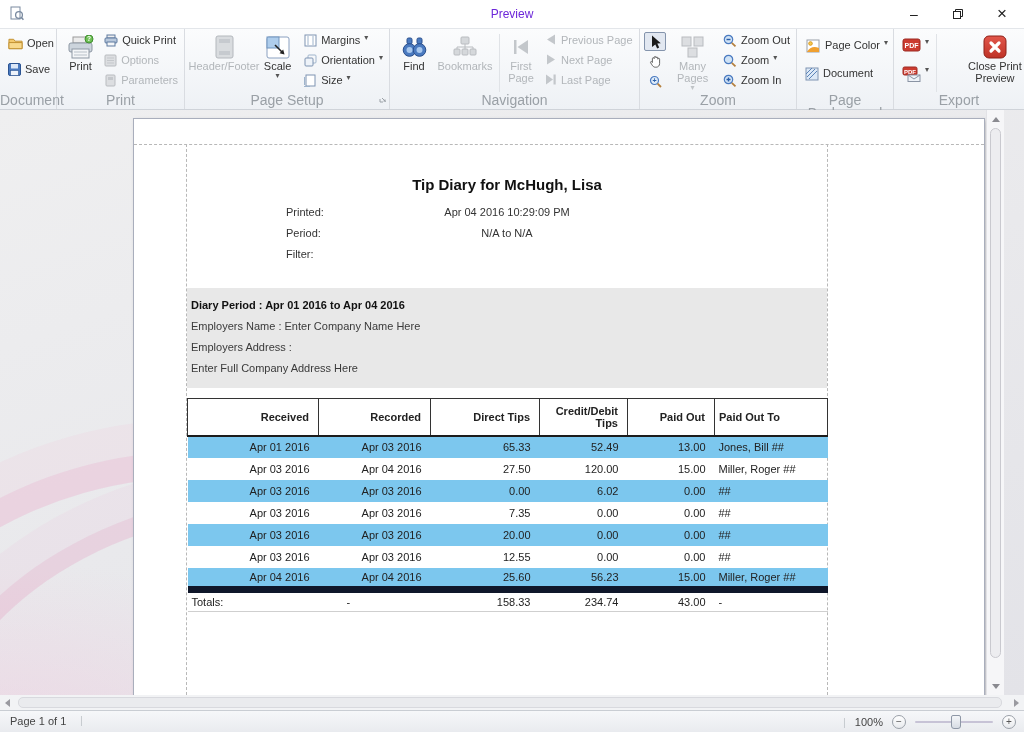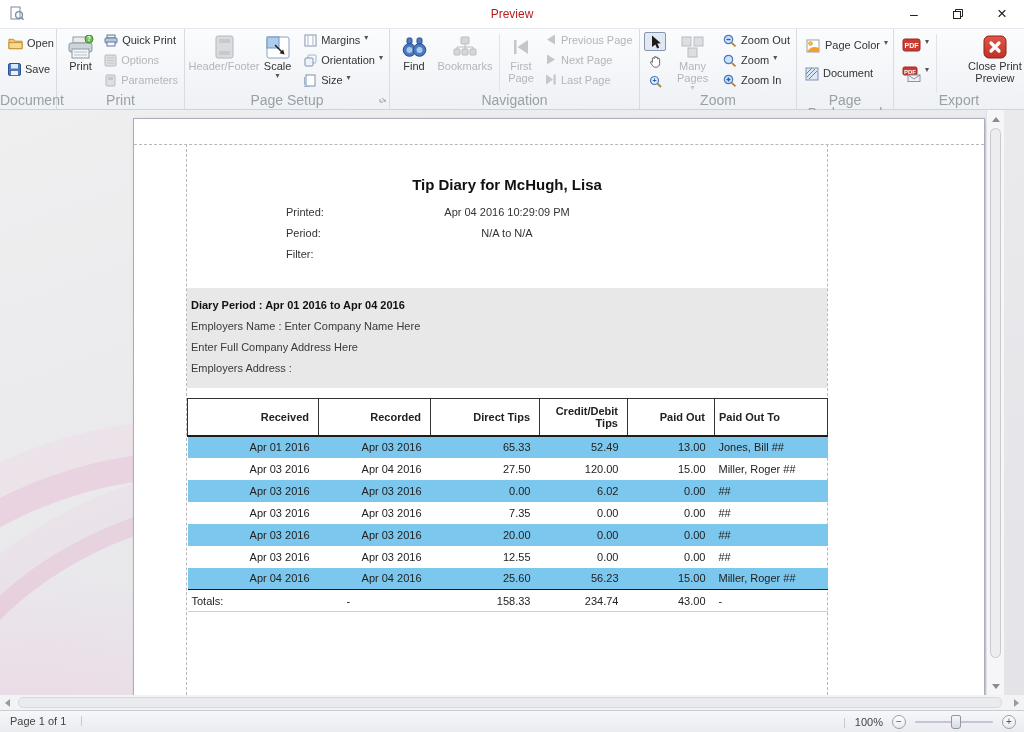--- a/index.html
+++ b/index.html
@@ -2,21 +2,21 @@
 <html><head>
 <meta charset="utf-8">
 <style>
   * { margin:0; padding:0; box-sizing:border-box; }
   html,body { width:1024px; height:732px; font-family:"Liberation Sans", sans-serif; background:#fff; overflow:hidden; }
   .window { position:absolute; left:0; top:0; width:1024px; height:732px; background:#fff; overflow:hidden; }
 
   
   .titlebar { position:absolute; left:0; top:0; width:1024px; height:28px; background:#fff; display:flex; align-items:center; }
   .app-icon { position:absolute; left:10px; top:6px; }
-  .title-text { position:absolute; left:0; width:100%; text-align:center; font-size:12px; color:#b91c1c; }
+  .title-text { position:absolute; left:0; width:100%; text-align:center; font-size:12px; color:#6d28d9; }
   .winbtns { position:absolute; right:0; top:0; height:28px; display:flex; }
   .winbtn { width:44px; height:28px; display:flex; align-items:center; justify-content:center; font-size:14px; color:#222; cursor:default; }
 
   
   .ribbon { position:absolute; left:0; top:28px; width:1024px; height:82px; background:linear-gradient(#fbfcfd,#eef1f5); border-top:1px solid #e3e6ea; border-bottom:1px solid #cfd3d9; display:flex; }
   .group { height:100%; border-right:1px solid #d9dce1; position:relative; display:flex; flex-direction:column; }
   .g-body { flex:1; display:flex; align-items:flex-start; padding:3px 2px 0 4px; }
   .g-label { height:15px; text-align:center; font-size:14px; color:#9aa0a6; line-height:13px; }
   .col { display:flex; flex-direction:column; justify-content:flex-start; }
   .sbtn { height:20px; display:flex; align-items:flex-start; gap:4px; font-size:11px; color:#333; padding:0 4px; white-space:nowrap; }
@@ -55,21 +55,21 @@
   .infobox { position:absolute; left:0; top:140px; width:640px; background:#e8e8e8; padding:7px 10px 9px 4px; font-size:11px; color:#3a3a3a; }
   .infobox div { line-height:21px; }
   .infobox .ib-bold { font-weight:bold; color:#111; }
 
   .rep-table { position:absolute; left:0; top:250px; width:640px; border-collapse:collapse; font-size:11px; color:#222; table-layout:fixed; }
   .rep-table th { border:1px solid #333; border-bottom:2px solid #1c1c1c; font-weight:bold; height:37px; vertical-align:middle; text-align:right; padding:2px 9px 2px 2px; }
   .rep-table th.lft { text-align:left; padding:2px 2px 2px 4px; }
   .rep-table td { height:22px; text-align:right; padding:0 9px 0 2px; }
   .rep-table td.lft { text-align:left; padding:0 2px 0 4px; }
   .rep-table tbody tr:nth-child(odd) { background:#7cc7ee; }
-  .rep-table tfoot td { border-top:1px solid #0f172a; border-bottom:1px solid #cfcfcf; }
+  .rep-table tfoot td { border-top:7px solid #0f172a; border-bottom:1px solid #cfcfcf; }
   .rep-table tfoot td.t-first { text-align:left; padding-left:4px; }
   .rep-table tfoot td.t-dash { text-align:left; padding-left:28px; }
 
   
   .vscroll { position:absolute; left:986px; top:0; width:18px; height:585px; background:#f6f6f8; border-left:1px solid #e2e2e6; }
   .vthumb { position:absolute; left:3px; top:18px; width:11px; height:530px; background:#ededf0; border:1px solid #c9c9cf; border-radius:6px; }
   .arr { width:0; height:0; position:absolute; }
   .arr-up { left:5px; top:7px; border-left:4px solid transparent; border-right:4px solid transparent; border-bottom:5px solid #8a8a90; }
   .arr-down { left:5px; bottom:6px; border-left:4px solid transparent; border-right:4px solid transparent; border-top:5px solid #8a8a90; }
   .hscroll { position:absolute; left:0; top:695px; width:1024px; height:15px; background:#f2f3f5; }
@@ -456,22 +456,22 @@
           <span class="meta-value">N/A to N/A</span>
         </div>
         <div class="meta-row m2">
           <span class="meta-label">Filter:</span>
           <span class="meta-value"></span>
         </div>
 
         <div class="infobox">
           <div class="ib-bold">Diary Period : Apr 01 2016 to Apr 04 2016</div>
           <div>Employers Name : Enter Company Name Here</div>
+          <div>Employers Address :</div>
           <div>Enter Full Company Address Here</div>
-          <div>Employers Address :</div>
         </div>
 
         <table class="rep-table">
           <colgroup>
               <col style="width:131px">
               <col style="width:112px">
               <col style="width:109px">
               <col style="width:88px">
               <col style="width:87px">
               <col style="width:113px">

